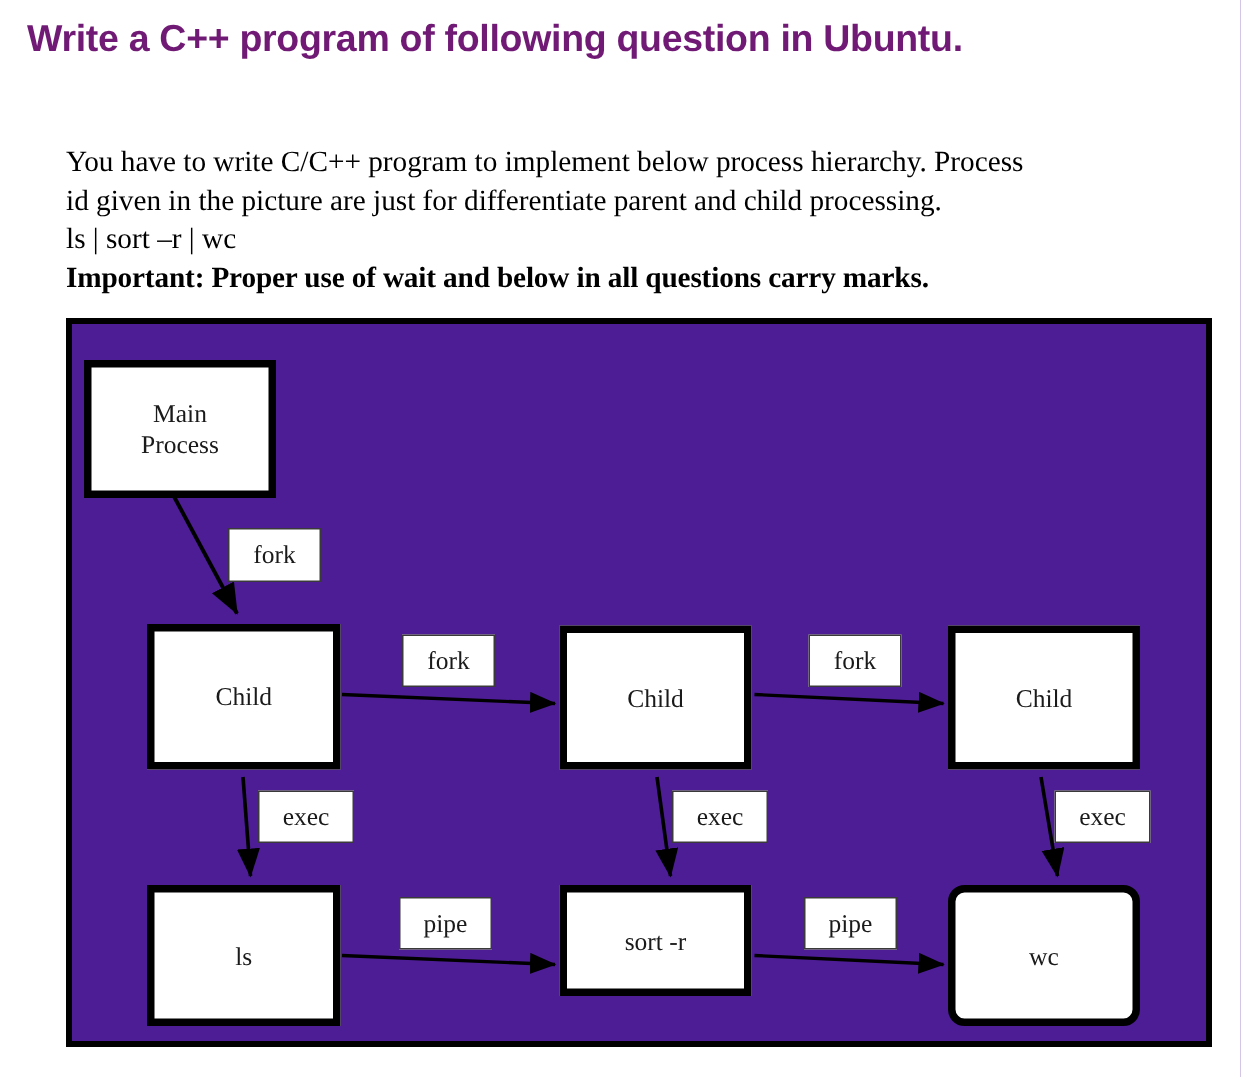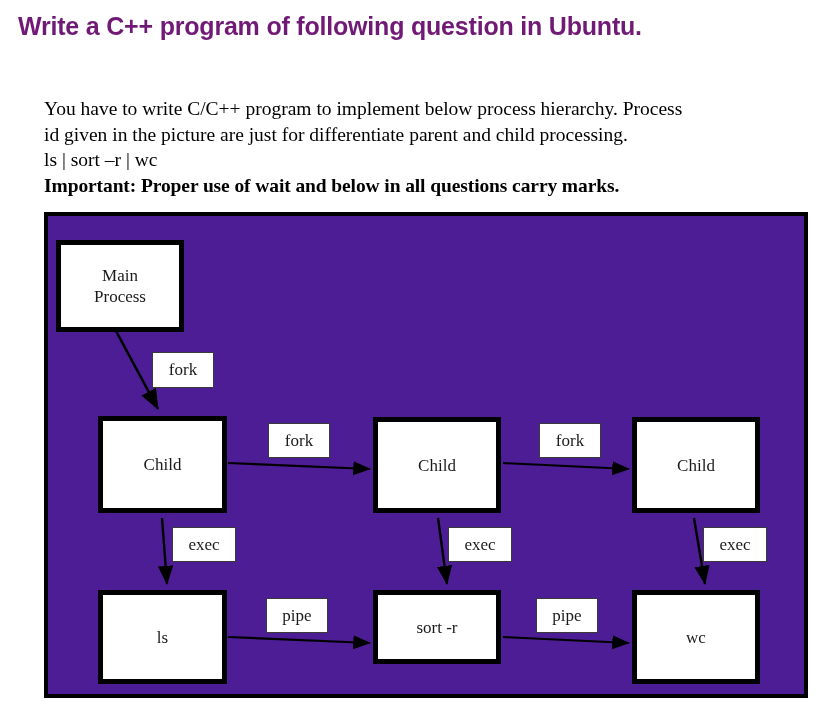--- a/index.html
+++ b/index.html
@@ -170,21 +170,21 @@
     </div>
 
     <div class="proc-box" style="left:50px;  top:374px; width:129px; height:94px;">
       <span class="proc-label">ls</span>
     </div>
 
     <div class="proc-box" style="left:325px; top:374px; width:128px; height:74px;justify-content:center;">
       <span class="proc-label">sort -r</span>
     </div>
 
-    <div class="proc-box" style="left:584px; top:374px; width:128px; height:94px;">
+    <div class="proc-box" style="left:584px; top:374px; width:128px; height:94px;border-radius:11px;">
       <span class="proc-label">wc</span>
     </div>
 
     <div class="edge-label" style="left:104px; top:136px; width:62px; height:36px;">
       <span>fork</span>
     </div>
 
     <div class="edge-label" style="left:220px; top:207px; width:62px; height:35px;">
       <span>fork</span>
     </div>

